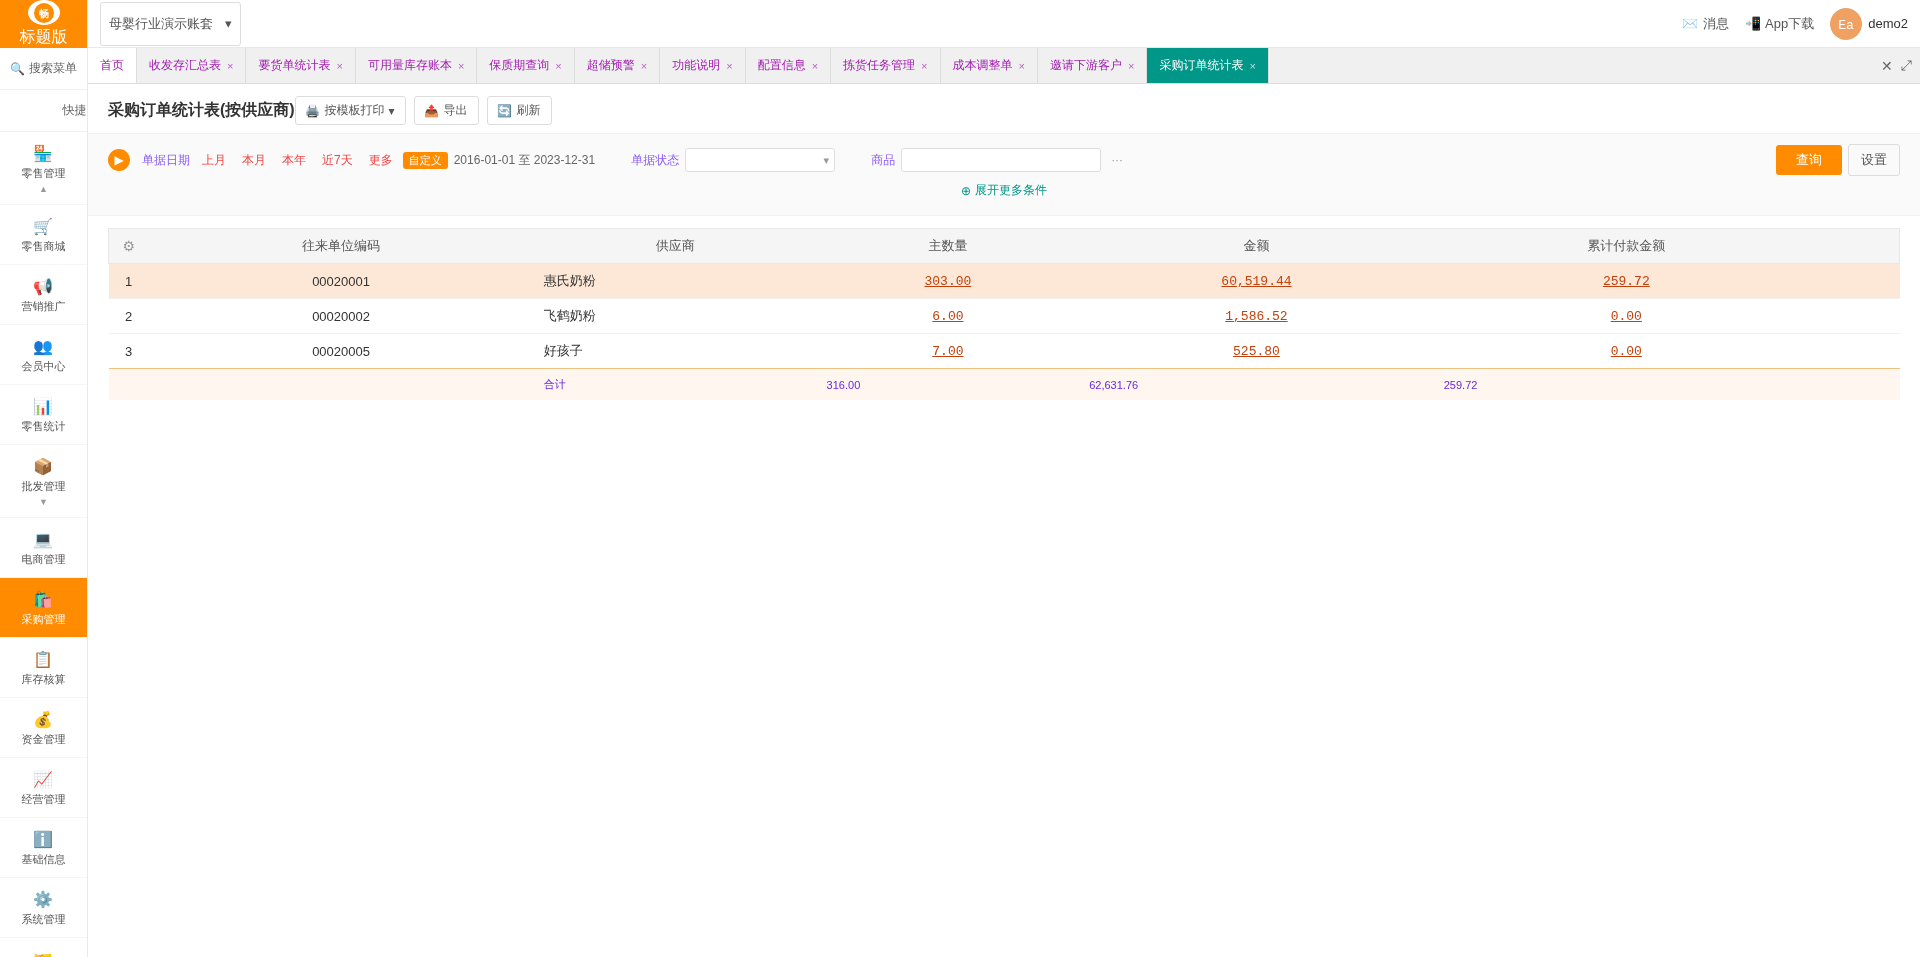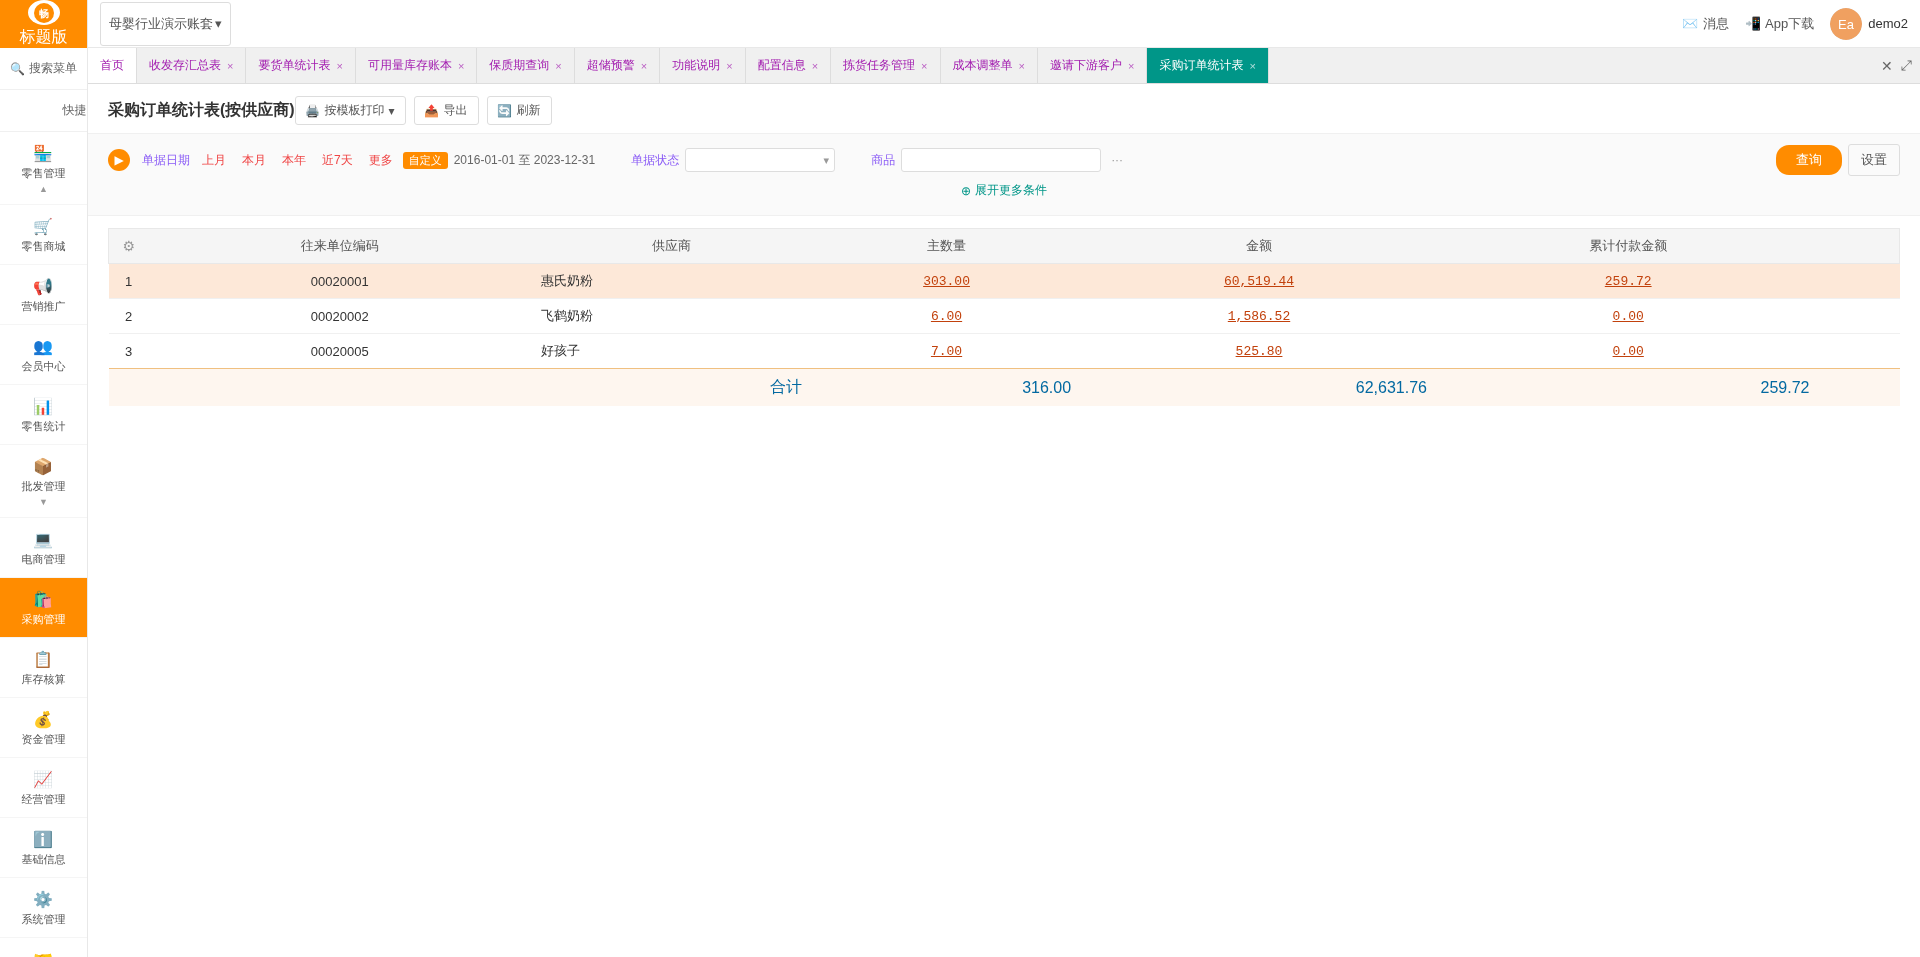--- a/index.html
+++ b/index.html
@@ -18,26 +18,26 @@
     .sidebar-item { width: 100%; background: none; border: none; color: #555; font-size: 12px; cursor: pointer; padding: 12px 4px 10px; display: flex; flex-direction: column; align-items: center; gap: 3px; border-bottom: 1px solid #f5f5f5; }
     .sidebar-item.active { background: #ff8c00; color: #fff; }
     .sidebar-item-icon { font-size: 16px; }
     .sidebar-item-label { font-size: 11px; }
 
     
     .main { flex: 1; display: flex; flex-direction: column; height: 957px; overflow: hidden; }
 
     
     .topbar { height: 48px; background: #fff; border-bottom: 1px solid #e8e8e8; display: flex; align-items: center; padding: 0 12px; gap: 8px; }
-    .topbar-dropdown { display: flex; align-items: center; gap: 2px; color: #555; font-size: 13px; cursor: pointer; padding: 12px 8px; border: 1px solid #ddd; border-radius: 3px; }
+    .topbar-dropdown { display: flex; align-items: center; gap: 12px; color: #555; font-size: 13px; cursor: pointer; padding: 12px 8px; border: 1px solid #ddd; border-radius: 3px; }
     .topbar-right { margin-left: auto; display: flex; align-items: center; gap: 16px; }
     .topbar-msg { display: flex; align-items: center; gap: 4px; color: #555; cursor: pointer; font-size: 13px; }
     .topbar-app { display: flex; align-items: center; gap: 4px; color: #555; cursor: pointer; font-size: 13px; }
     .topbar-user { display: flex; align-items: center; gap: 6px; cursor: pointer; }
-    .user-avatar { width: 32px; height: 32px; border-radius: 50%; background: #ddd; overflow: hidden; display: flex; align-items: center; justify-content: flex-end; }
+    .user-avatar { width: 32px; height: 32px; border-radius: 50%; background: #ddd; overflow: hidden; display: flex; align-items: center; justify-content: flex-end; font-family: Liberation Mono, monospace; }
 
     
     .tabbar { height: 36px; background: #f0f0f0; display: flex; align-items: stretch; overflow-x: auto; border-bottom: 1px solid #ddd; flex-shrink: 0; }
     .tabbar::-webkit-scrollbar { height: 0; }
     .tab-item { display: flex; align-items: center; padding: 0 12px; font-size: 12px; color: #a21caf; cursor: pointer; border-right: 1px solid #ddd; white-space: nowrap; gap: 6px; background: #f0f0f0; flex-shrink: 0; }
     .tab-item.active { background: #009688; color: #fff; }
     .tab-item.home { background: #fff; }
     .tab-close { font-size: 11px; opacity: 0.7; }
     .tabbar-actions { margin-left: auto; display: flex; align-items: center; padding: 0 8px; gap: 8px; flex-shrink: 0; }
     .tabbar-action-btn { background: none; border: none; cursor: pointer; color: #666; font-size: 14px; }
@@ -57,42 +57,42 @@
     .filter-group { display: flex; align-items: center; gap: 6px; }
     .filter-label { color: #8b5cf6; font-size: 12px; white-space: nowrap; }
     .filter-date-shortcuts { display: flex; align-items: center; gap: 4px; }
     .date-shortcut { background: none; border: none; color: #ef4444; font-size: 12px; cursor: pointer; padding: 2px 6px; border-radius: 3px; }
     .date-custom-tag { background: #ff8c00; color: #fff; font-size: 11px; padding: 1px 6px; border-radius: 3px; cursor: pointer; }
     .date-range { font-size: 12px; color: #666; }
     .filter-select { border: 1px solid #ddd; background: #fff; padding: 4px 24px 4px 8px; border-radius: 3px; font-size: 12px; color: #555; cursor: pointer; appearance: none; min-width: 150px; position: relative; }
     .filter-select-wrapper { position: relative; display: inline-flex; align-items: center; }
     .filter-select-wrapper::after { content: "▾"; position: absolute; right: 6px; color: #999; pointer-events: none; font-size: 11px; }
     .filter-input { border: 1px solid #ddd; background: #fff; padding: 4px 8px; border-radius: 3px; font-size: 12px; color: #555; min-width: 200px; }
-    .btn-query { background: #ff8c00; color: #fff; border: none; padding: 6px 20px; border-radius: 13px; font-size: 13px; cursor: pointer; }
+    .btn-query { background: #ff8c00; color: #fff; border: none; padding: 6px 20px; border-radius: 3px; font-size: 13px; cursor: pointer; }
     .btn-setting { background: none; border: 1px solid #ddd; color: #555; padding: 6px 12px; border-radius: 3px; font-size: 13px; cursor: pointer; }
     .filter-actions { display: flex; flex-direction: column; gap: 4px; margin-left: auto; }
     .expand-row { display: flex; align-items: center; justify-content: center; padding: 6px 0; }
     .collapse-icon { color: #009688; font-size: 12px; cursor: pointer; background: none; border: none; display: flex; align-items: center; gap: 4px; }
     .orange-arrow { background: #ff8c00; color: #fff; border: none; width: 22px; height: 22px; border-radius: 50%; cursor: pointer; font-size: 12px; display: flex; align-items: center; justify-content: center; flex-shrink: 0; }
 
     
     .table-container { padding: 12px 20px; }
     table { width: 100%; border-collapse: collapse; }
     thead tr { background: #f5f5f5; }
     thead th { padding: 8px 10px; text-align: center; font-size: 13px; color: #555; font-weight: normal; border-bottom: 1px solid #e8e8e8; border-top: 1px solid #e8e8e8; white-space: nowrap; }
     thead th:first-child { border-left: 1px solid #e8e8e8; }
     thead th:last-child { border-right: 1px solid #e8e8e8; }
     tbody tr { border-bottom: 1px solid #f0f0f0; }
     tbody tr.selected { background: #fde8d8; }
     tbody td { padding: 8px 10px; text-align: center; font-size: 13px; color: #333; }
     tbody td.text-left { text-align: left; }
     tbody td a, tbody td .link { color: #c2410c; text-decoration: underline; cursor: pointer; font-family: Liberation Mono, monospace; }
     .settings-icon { color: #999; cursor: pointer; font-size: 14px; }
     tfoot tr { background: #fef6ef; }
-    tfoot td { padding: 8px 10px; text-align: right; font-size: 16px; font-weight: 500; color: #0369a1; border-top: 1px solid #f0c080; }
+    tfoot td { padding: 8px 10px; text-align: left; font-size: 11px; font-weight: 500; color: #6d28d9; border-top: 1px solid #f0c080; }
 
     
     ::-webkit-scrollbar { width: 6px; height: 6px; }
     ::-webkit-scrollbar-track { background: #f1f1f1; }
     ::-webkit-scrollbar-thumb { background: #ccc; border-radius: 3px; }
   </style>
 </head>
 <body>
 
 <div class="sidebar">

